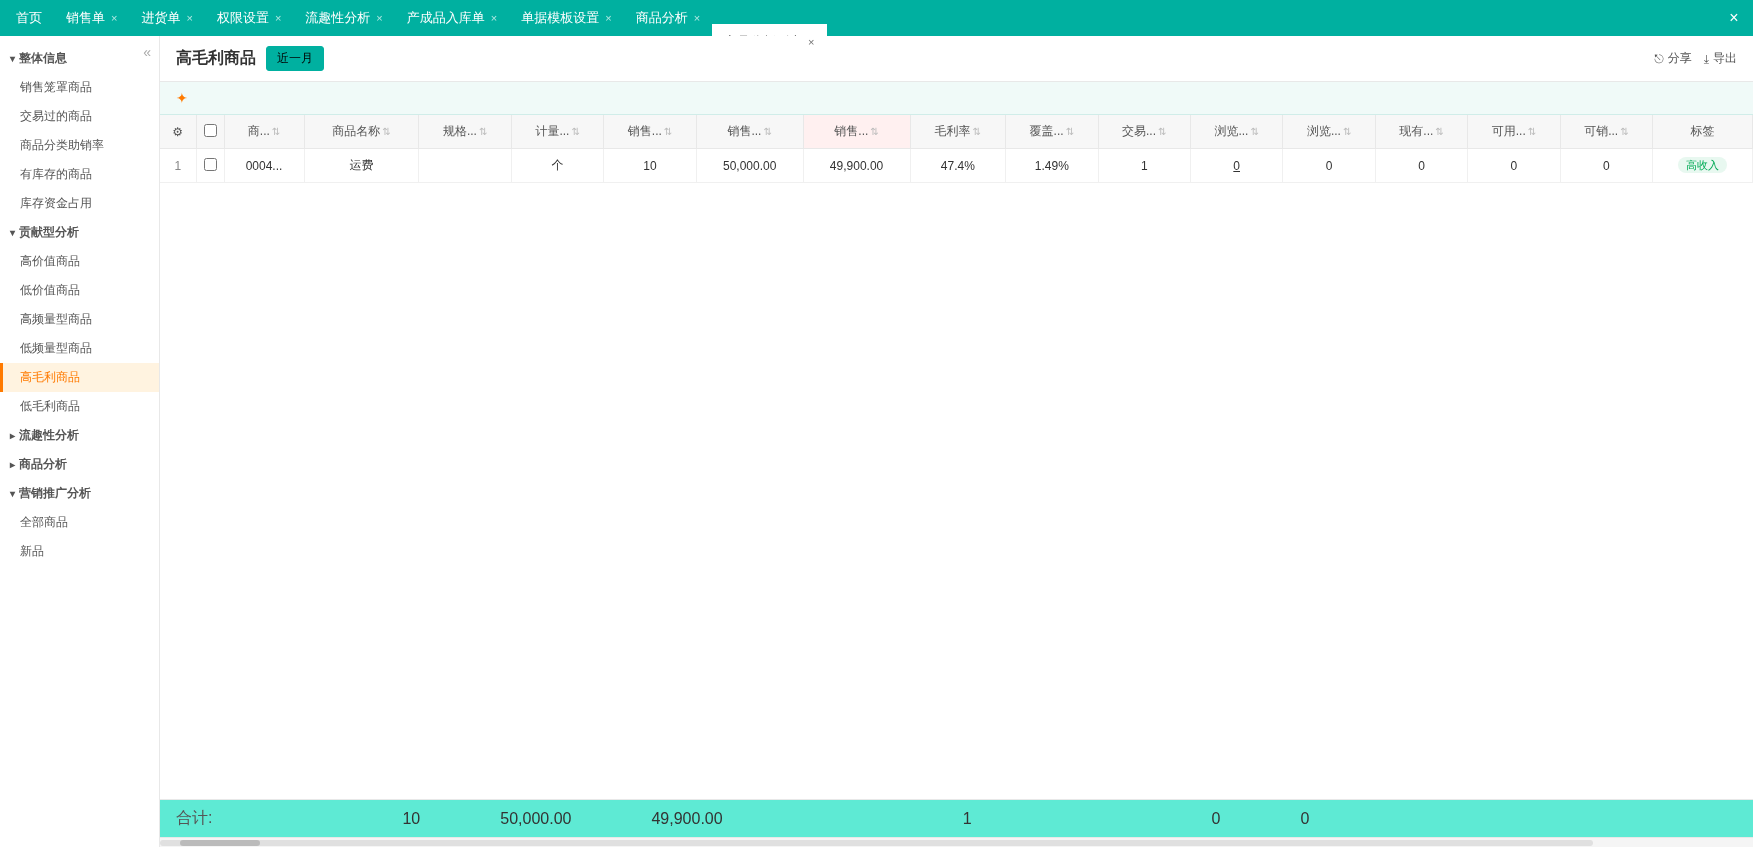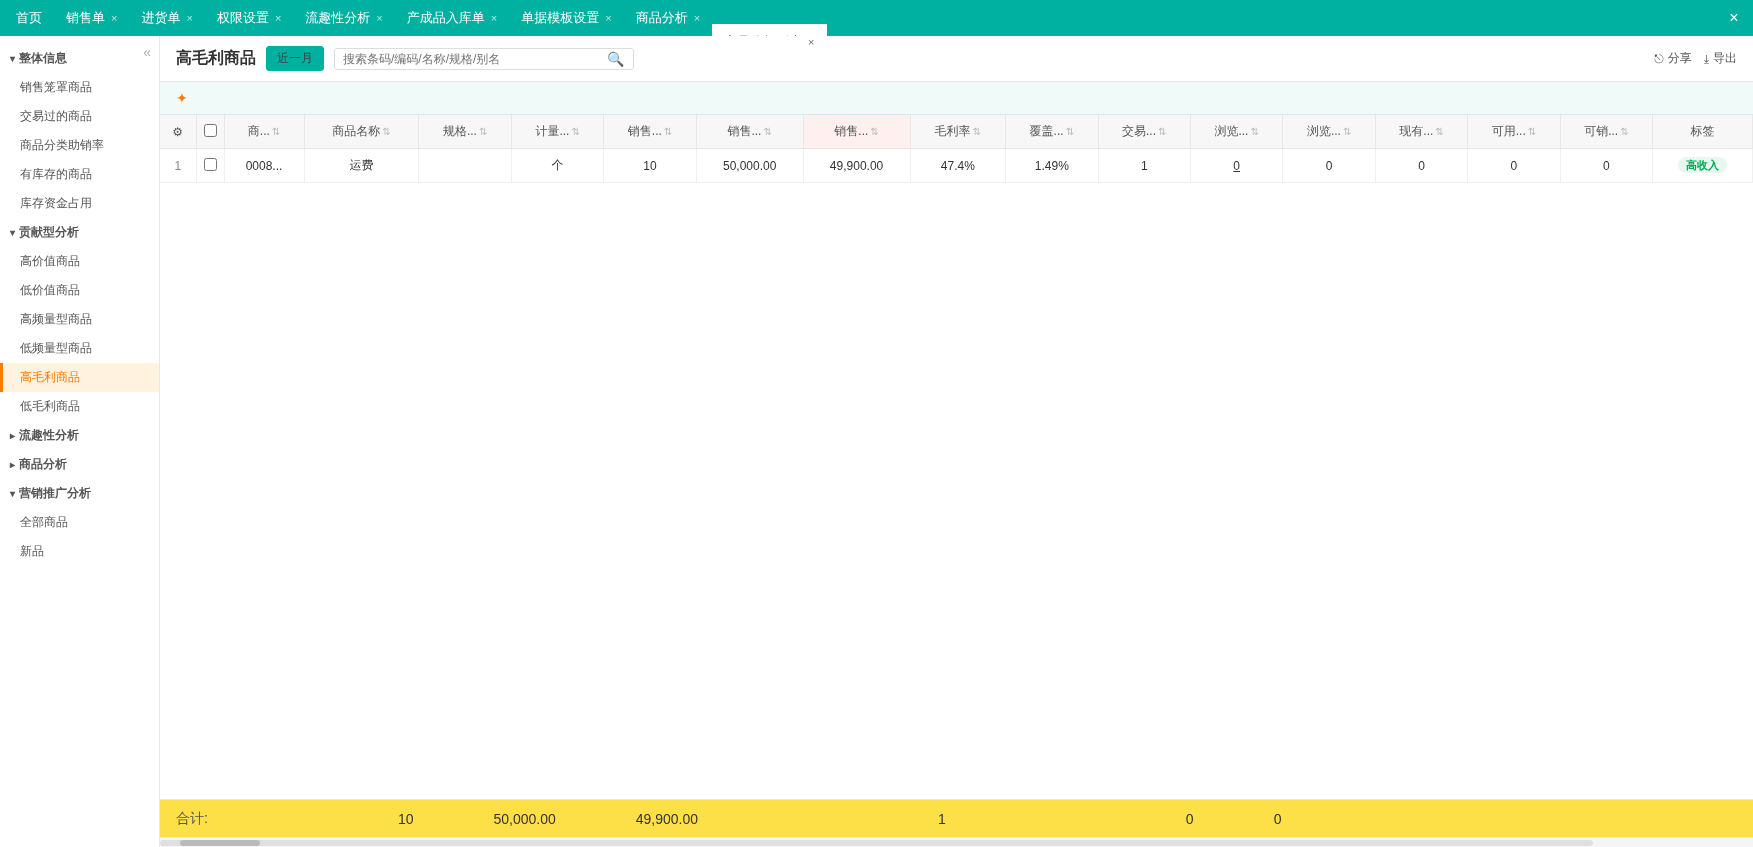--- a/index.html
+++ b/index.html
@@ -121,21 +121,21 @@
       padding: 3px 10px;
       border: 1px solid #00b0a0;
       border-radius: 3px;
       color: #00b0a0;
       background: #fff;
       cursor: pointer;
       font-size: 12px;
     }
     .filter-btn.active {
       background: #00b0a0;
-      color: #404040;
+      color: #000000;
     }
     .search-box {
       display: flex;
       align-items: center;
       border: 1px solid #ddd;
       border-radius: 3px;
       padding: 2px 8px;
       flex: 1;
       max-width: 300px;
     }
@@ -213,33 +213,32 @@
       padding: 8px 6px;
       text-align: center;
       color: #333;
     }
     .badge-green {
       background: #e8f8f0;
       color: #00aa55;
       padding: 2px 8px;
       border-radius: 10px;
       font-size: 11px;
-      font-weight: bold;
     }
     .underline-link { text-decoration: underline; cursor: pointer; color: #333; }
 
     
     .table-footer {
       border-top: 1px solid #e8e8e8;
-      background: #fde047;
+      background: #5eead4;
       padding: 8px 16px;
       display: flex;
       align-items: center;
       min-height: 38px;
-      font-size: 14px;
+      font-size: 16px;
       color: #333;
       gap: 0;
     }
     .footer-label { color: #555; margin-right: 10px; }
     .footer-cells {
       display: flex;
       flex: 1;
       gap: 0;
     }
 
@@ -354,24 +353,20 @@
     </div>
     <div class="sidebar-item">全部商品</div>
     <div class="sidebar-item">新品</div>
   </div>
 
   <div class="content">
 
     <div class="content-header">
       <span class="content-title">高毛利商品</span>
       <button class="filter-btn active">近一月</button>
-      <div class="search-box">
-        <input type="text" placeholder="搜索条码/编码/名称/规格/别名" style="">
-        <span class="search-icon">🔍</span>
-      </div>
       <div class="header-actions">
         <div class="action-btn">
           <span>⎋</span>
           <span>分享</span>
         </div>
         <div class="action-btn">
           <span>⤓</span>
           <span>导出</span>
         </div>
       </div>
@@ -487,21 +482,21 @@
               </div>
             </th>
           </tr>
         </thead>
         <tbody>
           <tr>
             <td class="num-cell">1</td>
             <td class="checkbox-cell">
               <input type="checkbox" style="">
             </td>
-            <td>0008...</td>
+            <td>0004...</td>
             <td>运费</td>
             <td></td>
             <td>个</td>
             <td>10</td>
             <td>50,000.00</td>
             <td>49,900.00</td>
             <td>47.4%</td>
             <td>1.49%</td>
             <td>1</td>
             <td>

